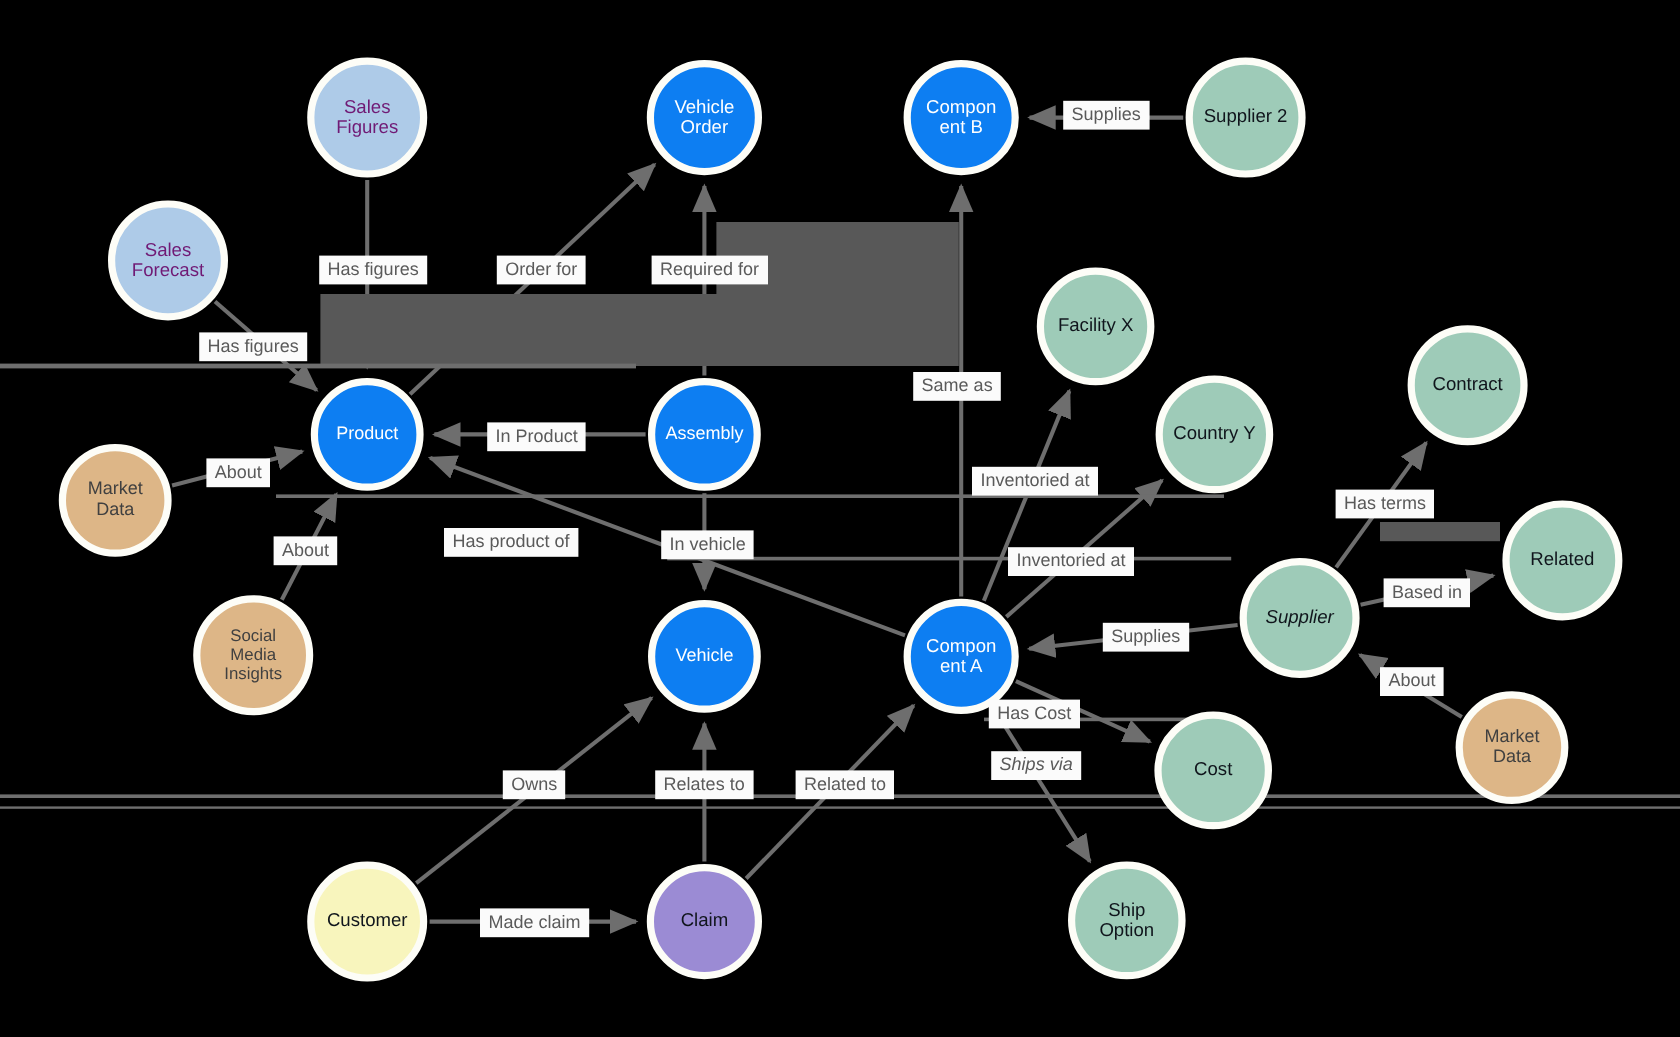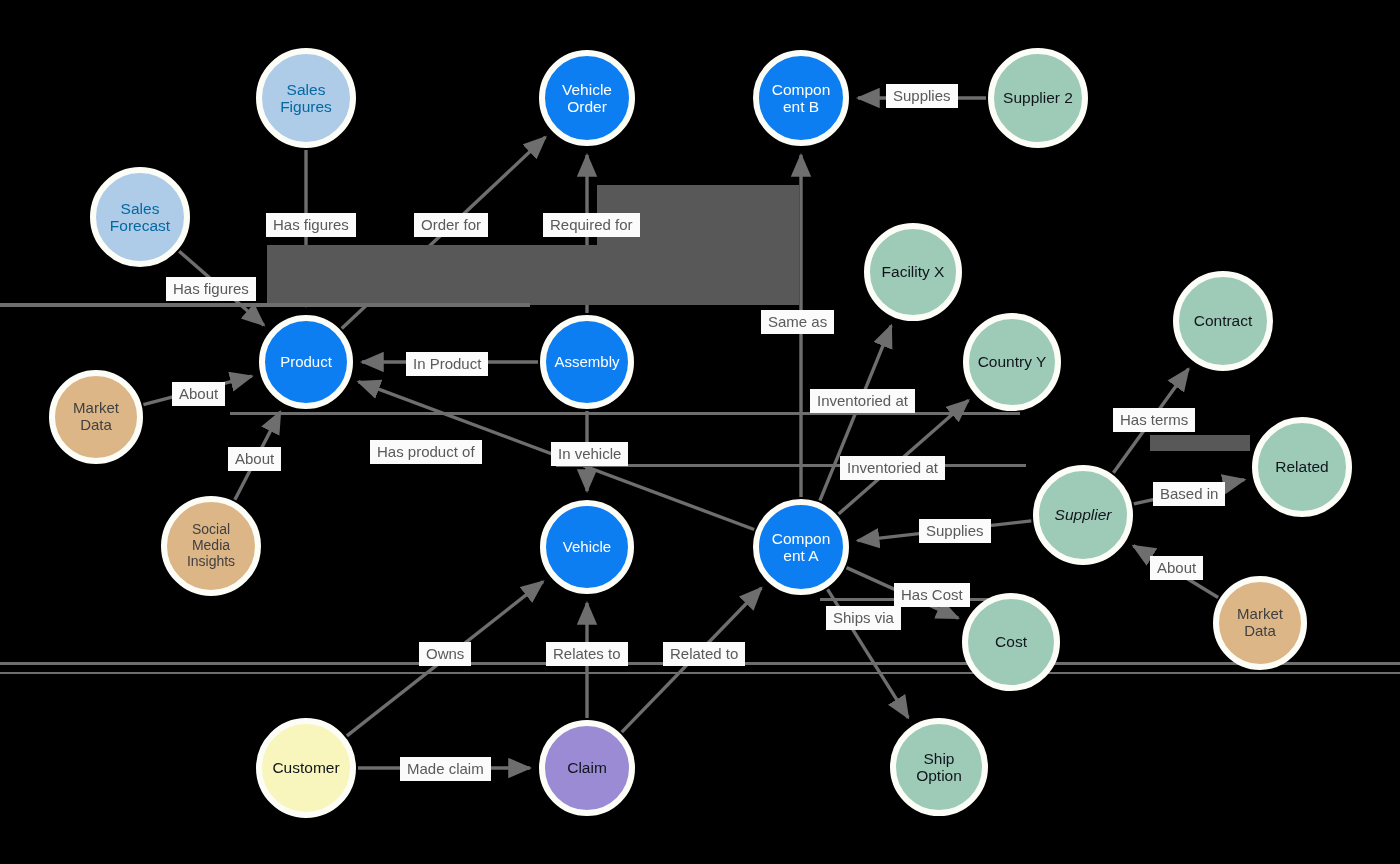--- a/index.html
+++ b/index.html
@@ -21,21 +21,21 @@
     line-height:1.12;
     user-select:none;
   }
   .node .lbl{
     display:block;
     padding:0 4px;
     white-space:pre-line;
     word-break:break-word;
   }
   .node.blue{background:#0d7ef2;color:#ffffff;}
-  .node.lightblue{background:#aecbe8;color:#0369a1;}
+  .node.lightblue{background:#aecbe8;color:#701a75;}
   .node.green{background:#9ecbb8;color:#10151c;}
   .node.tan{background:#ddb687;color:#404040;}
   .node.yellow{background:#f8f5bd;color:#10151c;}
   .node.purple{background:#9b8bd4;color:#10151c;}
 
   .edge-label{
     position:absolute;
     background:#fbfbfb;
     color:#5a5a5a;
     font-size:15px;
@@ -184,20 +184,20 @@
       <div class="edge-label" style="left: 172px; top: 382px;">About</div>
       <div class="edge-label" style="left: 228px; top: 447px;">About</div>
       <div class="edge-label" style="left: 370px; top: 440px;">Has product of</div>
       <div class="edge-label" style="left: 551px; top: 442px;">In vehicle</div>
       <div class="edge-label" style="left: 810px; top: 389px;">Inventoried at</div>
       <div class="edge-label" style="left: 840px; top: 456px;">Inventoried at</div>
       <div class="edge-label" style="left: 919px; top: 519px;">Supplies</div>
       <div class="edge-label" style="left: 1113px; top: 408px;">Has terms</div>
       <div class="edge-label" style="left: 1153px; top: 482px;">Based in</div>
       <div class="edge-label" style="left: 1150px; top: 556px;">About</div>
-      <div class="edge-label" style="left: 894px; top: 583px;">Has Cost</div>
-      <div class="edge-label" style="left: 826px; top: 606px;">Ships via</div>
+      <div class="edge-label" style="left: 824px; top: 583px;">Has Cost</div>
+      <div class="edge-label" style="left: 826px; top: 626px; font-style: italic;">Ships via</div>
       <div class="edge-label" style="left: 419px; top: 642px;">Owns</div>
       <div class="edge-label" style="left: 546px; top: 642px;">Relates to</div>
       <div class="edge-label" style="left: 663px; top: 642px; text-align: right;">Related to</div>
       <div class="edge-label" style="left: 400px; top: 757px;">Made claim</div>
     </div>
 </div>
 
 </body></html>

